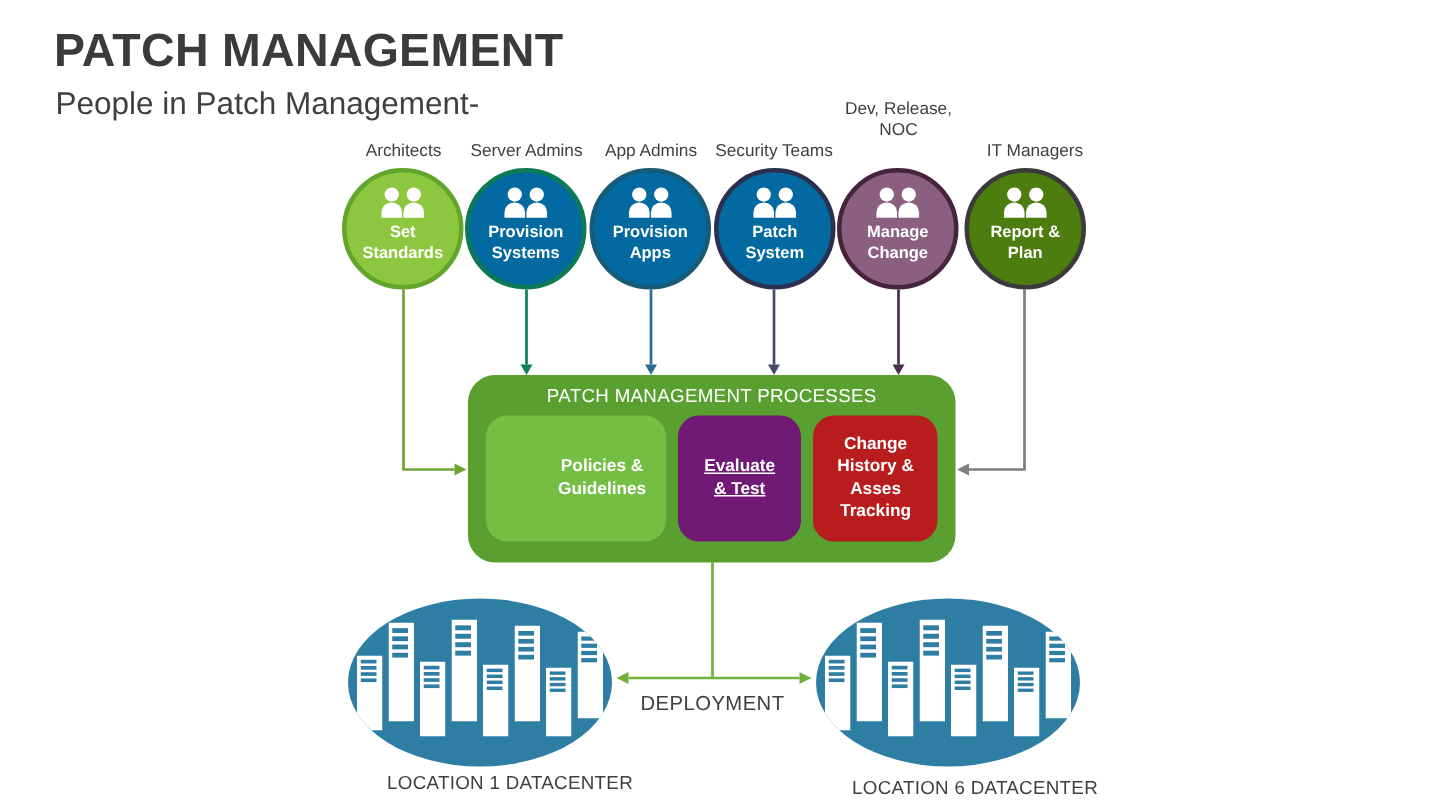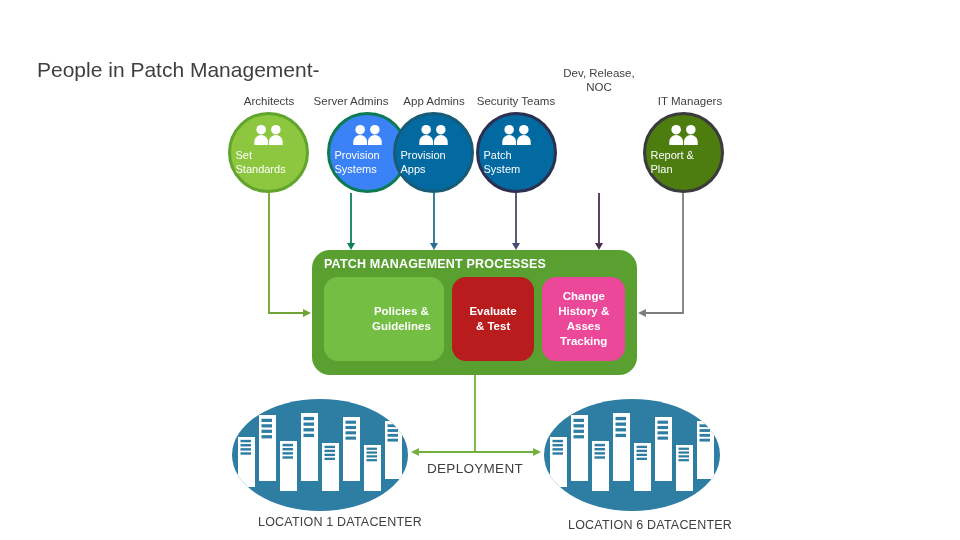--- a/index.html
+++ b/index.html
@@ -22,29 +22,29 @@
   }
   .group-label.wrap{width:84px;white-space:normal;}
   .circle{
     position:absolute;top:112px;width:81px;height:81px;border-radius:50%;
     border:3px solid #000;box-sizing:border-box;z-index:2;
     display:flex;flex-direction:column;align-items:center;justify-content:flex-start;
     padding-top:9px;
   }
   .ppl{width:33px;height:22px;flex:0 0 auto;}
   .action{
-    margin-top:3px;text-align:left;color:#ffffff;font-weight:normal;font-size:11px;
+    margin-top:3px;text-align:center;color:#ffffff;font-weight:bold;font-size:11px;
     line-height:1.25;width:66px;
   }
   .pbox{
     position:absolute;left:312px;top:250px;width:325px;height:125px;border-radius:18px;
     z-index:2;box-sizing:border-box;padding:7px 12px 0 12px;
   }
   .pbox-title{
-    text-align:left;color:#ffffff;font-weight:bold;font-size:12.5px;letter-spacing:0.2px;
+    text-align:center;color:#ffffff;font-weight:normal;font-size:12.5px;letter-spacing:0.2px;
     margin-bottom:6px;white-space:nowrap;
   }
   .pbox-items{display:flex;gap:8px;}
   .pitem{
     flex:1;height:84px;border-radius:14px;display:flex;align-items:center;justify-content:center;
     text-align:center;color:#ffffff;font-weight:bold;font-size:11.5px;line-height:1.3;
     padding:0 13px;box-sizing:border-box;
   }
   .dc{
     position:absolute;top:399px;width:176px;height:112px;border-radius:50%;
@@ -77,20 +77,21 @@
       <rect class="twr-stripe" x="2.5" y="21.4" width="10.5" height="3.4"></rect>
     </symbol>
     <symbol id="ppl-sym" viewBox="0 0 36 24">
       <circle cx="10" cy="6.2" r="5.2" fill="#fff"></circle>
       <circle cx="26" cy="6.2" r="5.2" fill="#fff"></circle>
       <path d="M2.5,23 v-4 a7.5,7 0 0 1 15,0 v4 z" fill="#fff"></path>
       <path d="M18.5,23 v-4 a7.5,7 0 0 1 15,0 v4 z" fill="#fff"></path>
     </symbol>
   </svg>
 
+  <div class="slide-title">PATCH MANAGEMENT</div>
   <div class="slide-subtitle">People in Patch Management-</div>
 
   <svg class="conn-layer">
     <g class="conn" style="stroke: rgb(111, 163, 52); fill: rgb(111, 163, 52);">
       <polyline fill="none" points="269,193 269,313 303,313"></polyline>
       <polygon stroke="none" points="303,309 303,317 311,313"></polygon>
     </g>
     <g class="conn" style="stroke: rgb(14, 126, 91); fill: rgb(14, 126, 91);">
       <line x1="351" y1="193" x2="351" y2="243"></line>
       <polygon stroke="none" points="347,243 355,243 351,250"></polygon>
@@ -125,51 +126,57 @@
   <div class="group-label" style="left:456px;top:94px">Security Teams</div>
   <div class="group-label wrap" style="left:557px;top:66px">Dev, Release, NOC</div>
   <div class="group-label" style="left:630px;top:94px">IT Managers</div>
 
   <div class="circle" style="left: 228px; background: rgb(141, 198, 63); border-color: rgb(97, 165, 45);">
     <svg class="ppl">
         <use href="#ppl-sym" width="33" height="22"></use>
       </svg>
     <div class="action">Set Standards</div>
   </div>
-  <div class="circle" style="left: 327px; background: #3b82f6; border-color: rgb(12, 122, 82);">
+  <div class="circle" style="left: 310px; background: #0369a1; border-color: rgb(12, 122, 82);">
     <svg class="ppl">
         <use href="#ppl-sym" width="33" height="22"></use>
       </svg>
     <div class="action">Provision Systems</div>
   </div>
   <div class="circle" style="left: 393px; background: #0369a1; border-color: rgb(23, 91, 118);">
     <svg class="ppl">
         <use href="#ppl-sym" width="33" height="22"></use>
       </svg>
     <div class="action">Provision Apps</div>
   </div>
   <div class="circle" style="left: 476px; background: #0369a1; border-color: rgb(44, 48, 80);">
     <svg class="ppl">
         <use href="#ppl-sym" width="33" height="22"></use>
       </svg>
     <div class="action">Patch System</div>
+  </div>
+  <div class="circle" style="left: 558px; background: rgb(138, 95, 128); border-color: rgb(70, 36, 62);">
+    <svg class="ppl">
+        <use href="#ppl-sym" width="33" height="22"></use>
+      </svg>
+    <div class="action">Manage Change</div>
   </div>
   <div class="circle" style="left: 643px; background: #4d7c0f; border-color: rgb(59, 59, 59);">
     <svg class="ppl">
         <use href="#ppl-sym" width="33" height="22"></use>
       </svg>
     <div class="action">Report &amp; Plan</div>
   </div>
 
   <div class="pbox" style="background: rgb(89, 160, 49);">
     <div class="pbox-title">PATCH MANAGEMENT PROCESSES</div>
     <div class="pbox-items">
       <div class="pitem" style="background: rgb(116, 190, 68); padding-left: 48px;">Policies &amp; Guidelines</div>
-      <div class="pitem" style="background: #b91c1c;">Evaluate &amp; Test</div>
-      <div class="pitem" style="background: #ec4899;">Change History &amp; Asses Tracking</div>
+      <div class="pitem" style="background: #701a75; text-decoration: underline;">Evaluate &amp; Test</div>
+      <div class="pitem" style="background: #b91c1c;">Change History &amp; Asses Tracking</div>
     </div>
   </div>
 
   <div class="deploy-label">DEPLOYMENT</div>
 
   <div class="dc" style="left: 232px; background: rgb(46, 126, 164); color: rgb(46, 126, 164);">
     <svg class="towers" viewBox="0 0 176 112">
       <use href="#twr" x="27" y="16" width="17" height="66"></use>
       <use href="#twr" x="69" y="14" width="17" height="68"></use>
       <use href="#twr" x="111" y="18" width="17" height="64"></use>

